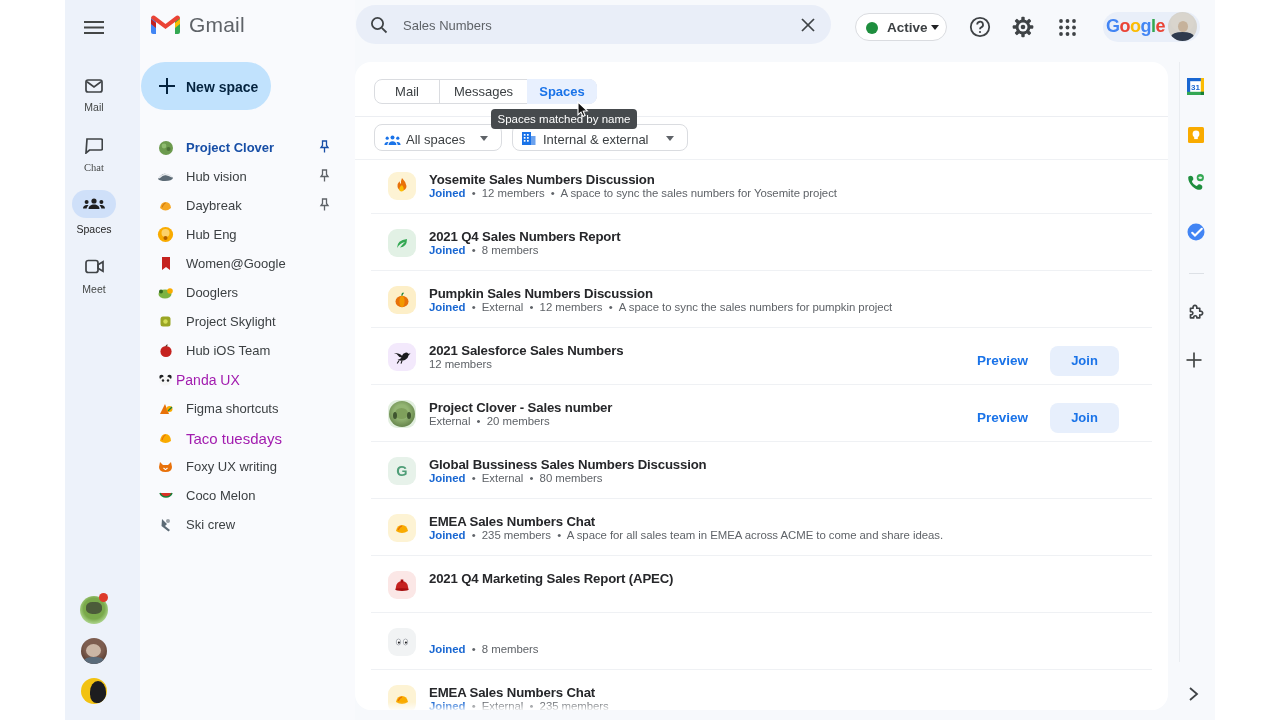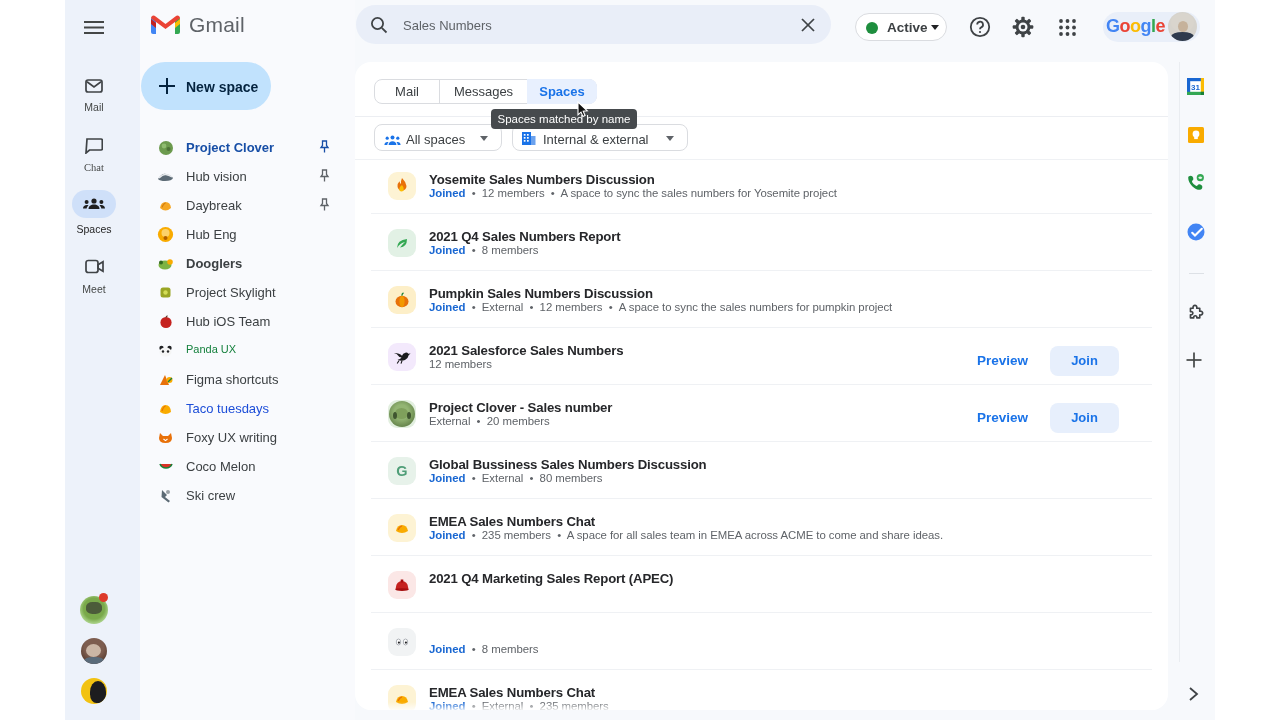--- a/index.html
+++ b/index.html
@@ -147,21 +147,29 @@
       <div style="position:relative;height:29px;">
         <div style="position:absolute;left:17px;top:6px;width:17px;height:17px;display:flex;align-items:center;justify-content:center;">
           <svg width="17" height="17">
             <circle cx="8.5" cy="8.5" r="7.6" fill="#f9ab00"></circle>
             <circle cx="8.5" cy="7" r="4" fill="#fcd26a"></circle>
             <circle cx="8.5" cy="12" r="2" fill="#b06000"></circle>
           </svg>
         </div>
         <div style="position:absolute;left:46px;top:7px;font-size:13px;color:#3c4043;">Hub Eng</div>
       </div>
-      <div style="position:relative;height:29px;font-weight:bold;">
+      <div style="position:relative;height:29px;">
+        <div style="position:absolute;left:17px;top:6px;width:17px;height:17px;display:flex;align-items:center;justify-content:center;">
+          <svg width="12" height="15">
+            <path d="M2 1 h8 v13 l-4-3 -4 3 z" fill="#c5221f"></path>
+          </svg>
+        </div>
+        <div style="position:absolute;left:46px;top:7px;font-size:13px;color:#3c4043;">Women@Google</div>
+      </div>
+      <div style="position:relative;height:29px;">
         <div style="position:absolute;left:17px;top:6px;width:17px;height:17px;display:flex;align-items:center;justify-content:center;">
           <svg width="17" height="13">
             <ellipse cx="8" cy="8" rx="6.5" ry="4.5" fill="#7cb342"></ellipse>
             <circle cx="13" cy="5" r="2.8" fill="#f9ab00"></circle>
             <circle cx="4" cy="5.5" r="2" fill="#33691e"></circle>
           </svg>
         </div>
         <div style="position:absolute;left:46px;top:7px;font-size:13px;color:#3c4043;">Dooglers</div>
       </div>
       <div style="position:relative;height:29px;">
@@ -185,40 +193,40 @@
       <div style="position:relative;height:29px;">
         <div style="position:absolute;left:17px;top:6px;width:17px;height:17px;display:flex;align-items:center;justify-content:center;">
           <svg width="15" height="12">
             <circle cx="3.5" cy="3" r="2.2" fill="#202124"></circle>
             <circle cx="11.5" cy="3" r="2.2" fill="#202124"></circle>
             <ellipse cx="7.5" cy="7" rx="6" ry="4.5" fill="#f5f5f5"></ellipse>
             <circle cx="5" cy="6.5" r="1.2" fill="#202124"></circle>
             <circle cx="10" cy="6.5" r="1.2" fill="#202124"></circle>
           </svg>
         </div>
-        <div style="position:absolute;left:46px;top:7px;font-size:11px;color:#15803d;">Panda UX</div>
+        <div style="position:absolute;left:36px;top:7px;font-size:14px;color:#a21caf;">Panda UX</div>
       </div>
       <div style="position:relative;height:29px;">
         <div style="position:absolute;left:17px;top:6px;width:17px;height:17px;display:flex;align-items:center;justify-content:center;">
           <svg width="16" height="14">
             <path d="M2 12 L7 2 L11 12 z" fill="#e8710a"></path>
             <circle cx="11.5" cy="7" r="3" fill="#f9ab00"></circle>
             <path d="M10 9 l4-4" stroke="#188038" stroke-width="1.2"></path>
           </svg>
         </div>
         <div style="position:absolute;left:46px;top:7px;font-size:13px;color:#3c4043;">Figma shortcuts</div>
       </div>
       <div style="position:relative;height:29px;">
         <div style="position:absolute;left:17px;top:6px;width:17px;height:17px;display:flex;align-items:center;justify-content:center;">
           <svg width="15" height="13">
             <path d="M2 10 q1-7 5.5-7 q5 0 5.5 7 q-3 2-5.5 2 T2 10z" fill="#f9ab00"></path>
             <path d="M4 9 q1.5-4.5 3.5-5" stroke="#e8710a" stroke-width="1.2" fill="none"></path>
           </svg>
         </div>
-        <div style="position:absolute;left:46px;top:7px;font-size:13px;color:#1d4ed8;">Taco tuesdays</div>
+        <div style="position:absolute;left:46px;top:7px;font-size:15px;color:#a21caf;">Taco tuesdays</div>
       </div>
       <div style="position:relative;height:29px;text-align:center;">
         <div style="position:absolute;left:17px;top:6px;width:17px;height:17px;display:flex;align-items:center;justify-content:center;">
           <svg width="15" height="13">
             <path d="M2 2 L5 5 H10 L13 2 L14 7 Q14 12 7.5 12 Q1 12 1 7 z" fill="#e8710a"></path>
             <path d="M5.5 8 l2 1.6 2-1.6" stroke="#fff" stroke-width="1.1" fill="none"></path>
           </svg>
         </div>
         <div style="position:absolute;left:46px;top:7px;font-size:13px;color:#3c4043;">Foxy UX writing</div>
       </div>

